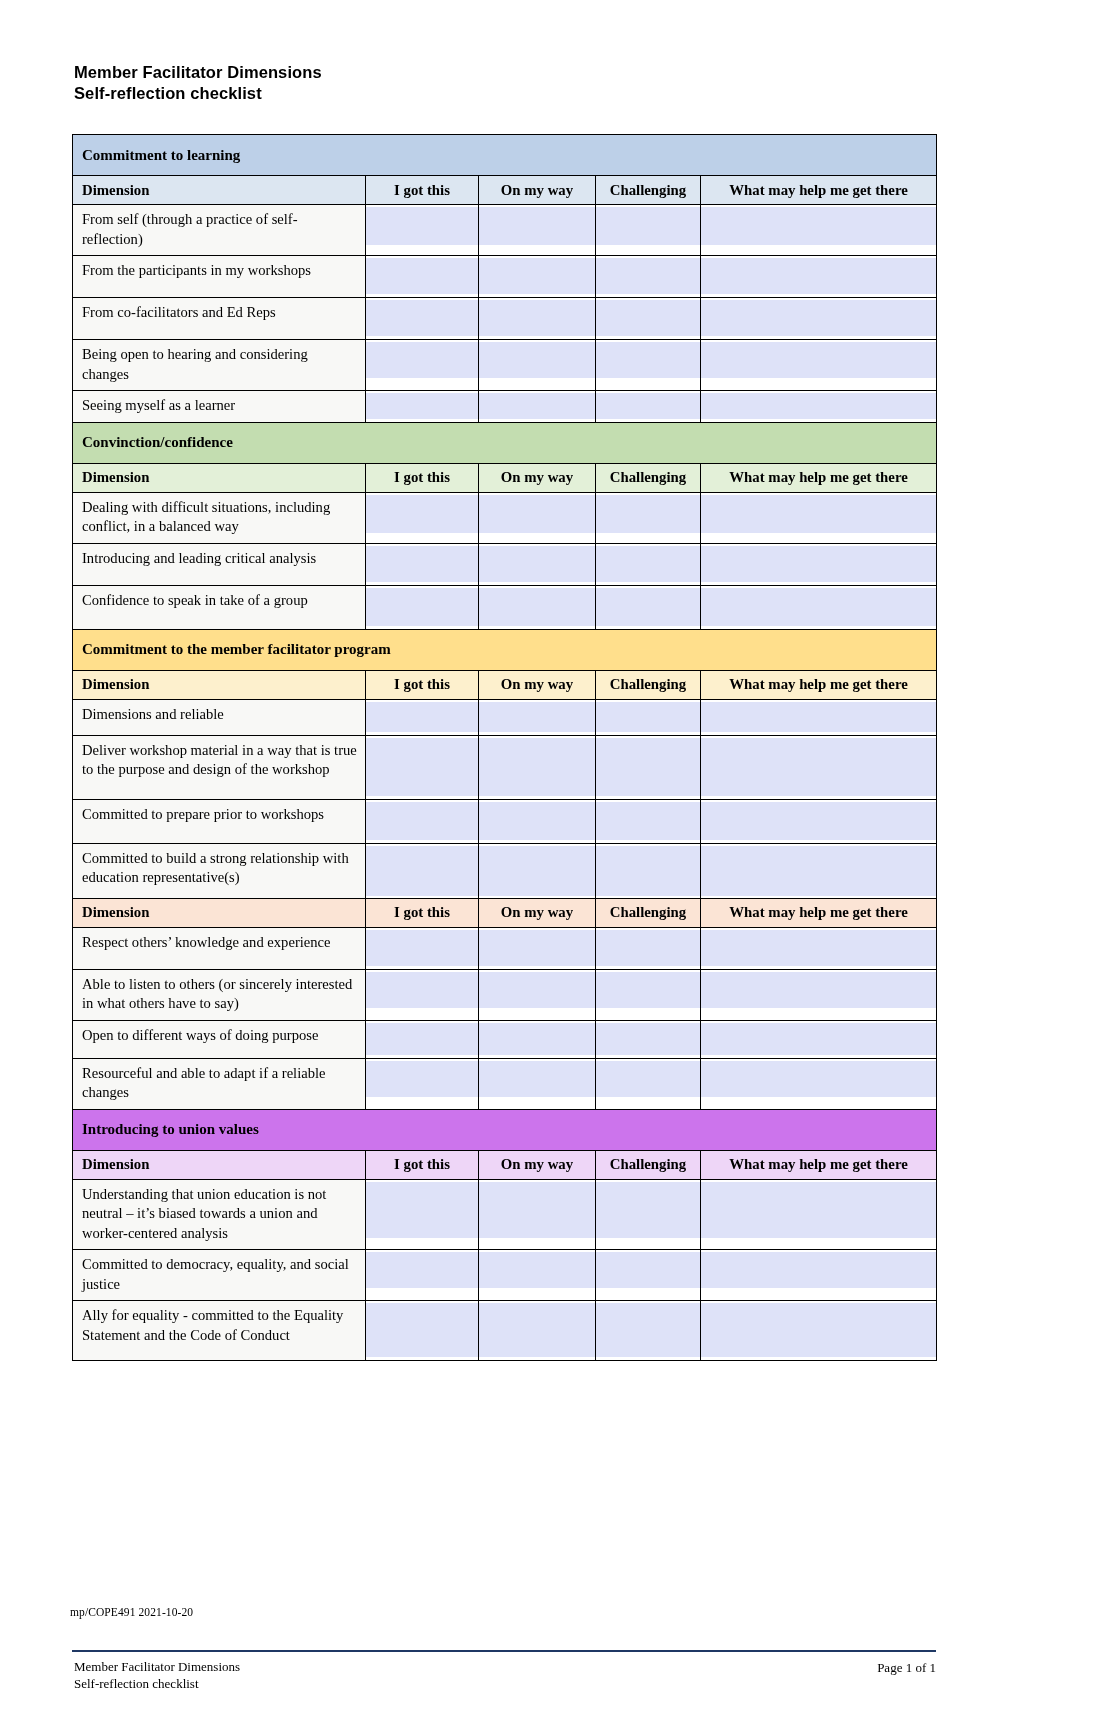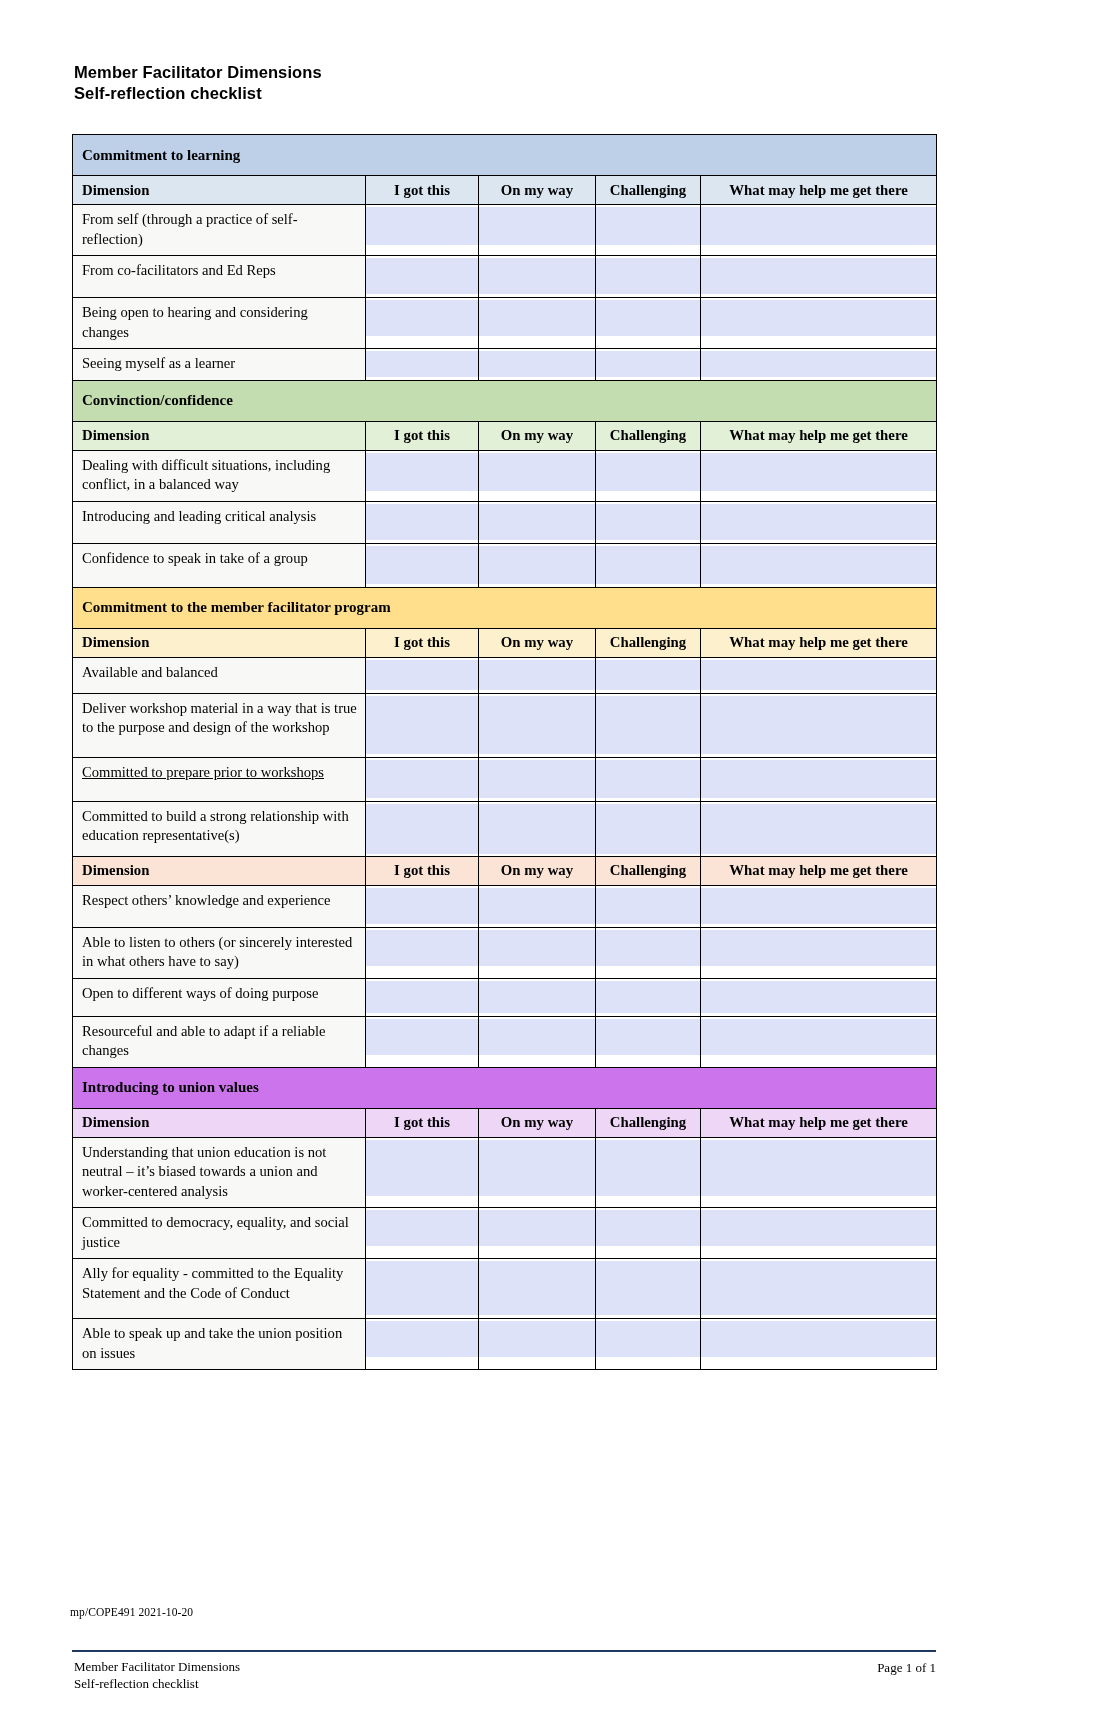--- a/index.html
+++ b/index.html
@@ -193,20 +193,43 @@
               <span class="field" style="background: rgb(222, 226, 248); height: 38px;"></span>
             </div>
           </td>
           <td class="field-cell">
             <div class="field-wrap" style="height: 42px;">
               <span class="field" style="background: rgb(222, 226, 248); height: 38px;"></span>
             </div>
           </td>
         </tr>
         <tr class="data-row" style="height: 42px;">
+          <td class="dim-cell">From the participants in my workshops</td>
+          <td class="field-cell">
+            <div class="field-wrap" style="height: 40px;">
+              <span class="field" style="background: rgb(222, 226, 248); height: 36px;"></span>
+            </div>
+          </td>
+          <td class="field-cell">
+            <div class="field-wrap" style="height: 40px;">
+              <span class="field" style="background: rgb(222, 226, 248); height: 36px;"></span>
+            </div>
+          </td>
+          <td class="field-cell">
+            <div class="field-wrap" style="height: 40px;">
+              <span class="field" style="background: rgb(222, 226, 248); height: 36px;"></span>
+            </div>
+          </td>
+          <td class="field-cell">
+            <div class="field-wrap" style="height: 40px;">
+              <span class="field" style="background: rgb(222, 226, 248); height: 36px;"></span>
+            </div>
+          </td>
+        </tr>
+        <tr class="data-row" style="height: 42px;">
           <td class="dim-cell">From co-facilitators and Ed Reps</td>
           <td class="field-cell">
             <div class="field-wrap" style="height: 40px;">
               <span class="field" style="background: rgb(222, 226, 248); height: 36px;"></span>
             </div>
           </td>
           <td class="field-cell">
             <div class="field-wrap" style="height: 40px;">
               <span class="field" style="background: rgb(222, 226, 248); height: 36px;"></span>
             </div>
@@ -351,21 +374,21 @@
           <td colspan="5" style="background: rgb(255, 223, 140);">Commitment to the member facilitator program</td>
         </tr>
         <tr class="head-row">
           <td class="dim-head" style="background: rgb(253, 240, 205);">Dimension</td>
           <td class="ctr-head" style="background: rgb(253, 240, 205);">I got this</td>
           <td class="ctr-head" style="background: rgb(253, 240, 205);">On my way</td>
           <td class="ctr-head" style="background: rgb(253, 240, 205);">Challenging</td>
           <td class="ctr-head" style="background: rgb(253, 240, 205);">What may help me get there</td>
         </tr>
         <tr class="data-row" style="height: 36px;">
-          <td class="dim-cell">Available and balanced</td>
+          <td class="dim-cell">Dimensions and reliable</td>
           <td class="field-cell">
             <div class="field-wrap" style="height: 34px;">
               <span class="field" style="background: rgb(222, 226, 248); height: 30px;"></span>
             </div>
           </td>
           <td class="field-cell">
             <div class="field-wrap" style="height: 34px;">
               <span class="field" style="background: rgb(222, 226, 248); height: 30px;"></span>
             </div>
           </td>
@@ -396,21 +419,21 @@
             <div class="field-wrap" style="height: 62px;">
               <span class="field" style="background: rgb(222, 226, 248); height: 58px;"></span>
             </div>
           </td>
           <td class="field-cell">
             <div class="field-wrap" style="height: 62px;">
               <span class="field" style="background: rgb(222, 226, 248); height: 58px;"></span>
             </div>
           </td>
         </tr>
-        <tr class="data-row" style="height: 44px; text-decoration: underline;">
+        <tr class="data-row" style="height: 44px;">
           <td class="dim-cell">Committed to prepare prior to workshops</td>
           <td class="field-cell">
             <div class="field-wrap" style="height: 42px;">
               <span class="field" style="background: rgb(222, 226, 248); height: 38px;"></span>
             </div>
           </td>
           <td class="field-cell">
             <div class="field-wrap" style="height: 42px;">
               <span class="field" style="background: rgb(222, 226, 248); height: 38px;"></span>
             </div>
@@ -620,43 +643,20 @@
             <div class="field-wrap" style="height: 58px;">
               <span class="field" style="background: rgb(222, 226, 248); height: 54px;"></span>
             </div>
           </td>
           <td class="field-cell">
             <div class="field-wrap" style="height: 58px;">
               <span class="field" style="background: rgb(222, 226, 248); height: 54px;"></span>
             </div>
           </td>
         </tr>
-        <tr class="data-row" style="height: 42px;">
-          <td class="dim-cell">Able to speak up and take the union position on issues</td>
-          <td class="field-cell">
-            <div class="field-wrap" style="height: 40px;">
-              <span class="field" style="background: rgb(222, 226, 248); height: 36px;"></span>
-            </div>
-          </td>
-          <td class="field-cell">
-            <div class="field-wrap" style="height: 40px;">
-              <span class="field" style="background: rgb(222, 226, 248); height: 36px;"></span>
-            </div>
-          </td>
-          <td class="field-cell">
-            <div class="field-wrap" style="height: 40px;">
-              <span class="field" style="background: rgb(222, 226, 248); height: 36px;"></span>
-            </div>
-          </td>
-          <td class="field-cell">
-            <div class="field-wrap" style="height: 40px;">
-              <span class="field" style="background: rgb(222, 226, 248); height: 36px;"></span>
-            </div>
-          </td>
-        </tr>
       </tbody>
   </table>
 
   <div class="cope">mp/COPE491 2021-10-20</div>
 
   <div class="footer-rule"></div>
 
   <div class="footer-left">
     <div>Member Facilitator Dimensions</div>
     <div>Self-reflection checklist</div>

